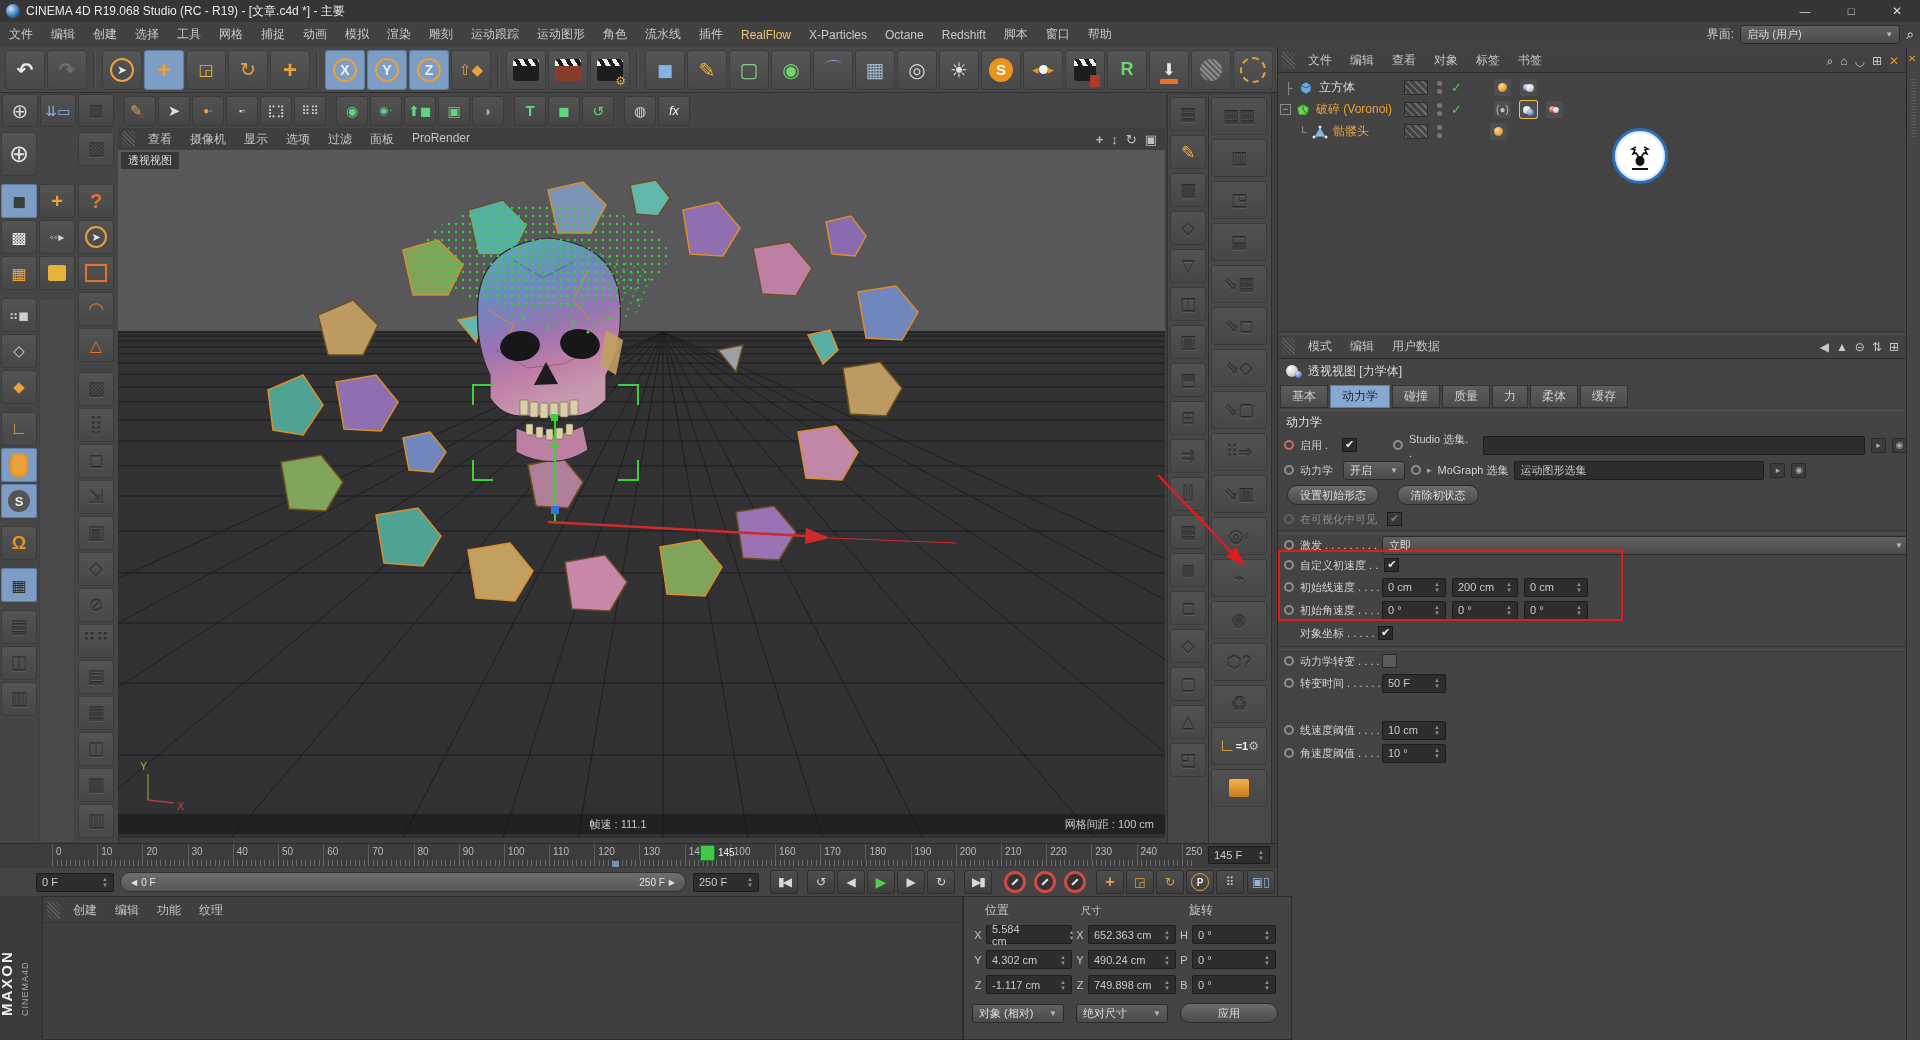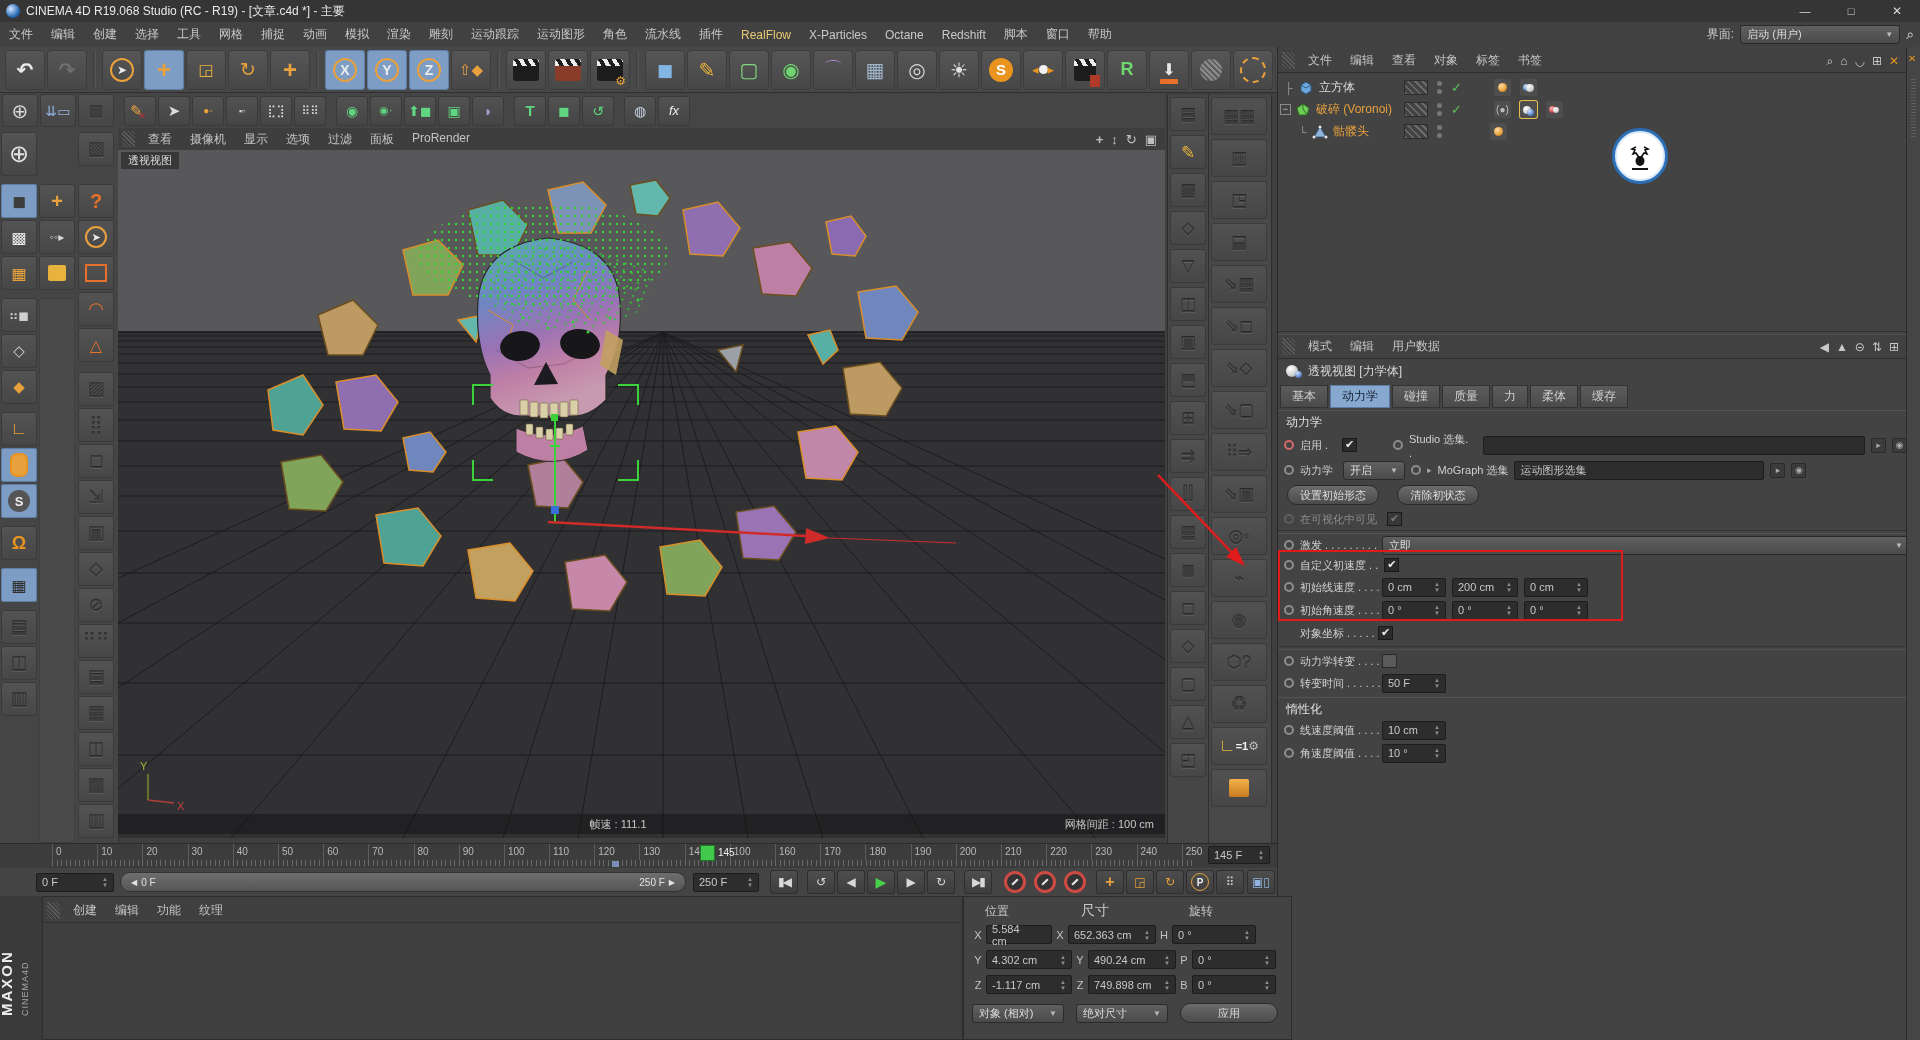--- a/index.html
+++ b/index.html
@@ -1008,21 +1008,20 @@
 
   <div class="amrow" style="top:626px;left:6px;">
     <span class="kf"></span>
     <span>转变时间 . . . . . .</span>
     <span class="fld" style="width:64px;position:absolute;left:98px;">
         <span>50 F</span>
         <span class="stp"></span>
       </span>
   </div>
 
-  <div class="amsec" style="top:650px;"><span>惰性化</span></div>
 
   <div class="amrow" style="top:673px;left:6px;justify-content:space-between;">
     <span class="kf"></span>
     <span>线速度阈值 . . . .</span>
     <span class="fld" style="width:64px;position:absolute;left:98px;">
         <span>10 cm</span>
         <span class="stp"></span>
       </span>
   </div>
 
@@ -1131,27 +1130,27 @@
         <span class="mi">功能</span>
         <span class="mi">纹理</span>
       </div>
   </div>
 </div>
 
 <div class="abs coordpanel">
   <div style="position:absolute;top:5px;left:0;width:100%;display:flex;align-items:center;">
     <div class="grip"></div>
     <span style="width:96px;font-size:12px;color:#c9c9c9;">位置</span>
-    <span style="width:108px;font-size:14px;color:#c9c9c9;">尺寸</span>
+    <span style="width:108px;font-size:10px;color:#c9c9c9;">尺寸</span>
     <span style="font-size:12px;color:#c9c9c9;">旋转</span>
   </div>
 
   <div style="position:absolute;top:28px;left:8px;display:flex;align-items:center;gap:2px;">
     <span class="clabel">X</span>
-    <span class="fld" style="width:66px;gap:45px;">
+    <span class="fld" style="width:86px;gap:45px;">
         <span>5.584 cm</span>
         <span class="stp"></span>
       </span>
     <span class="clabel">X</span>
     <span class="fld" style="width:88px;">
         <span>652.363 cm</span>
         <span class="stp"></span>
       </span>
     <span class="clabel">H</span>
     <span class="fld" style="width:84px;">

